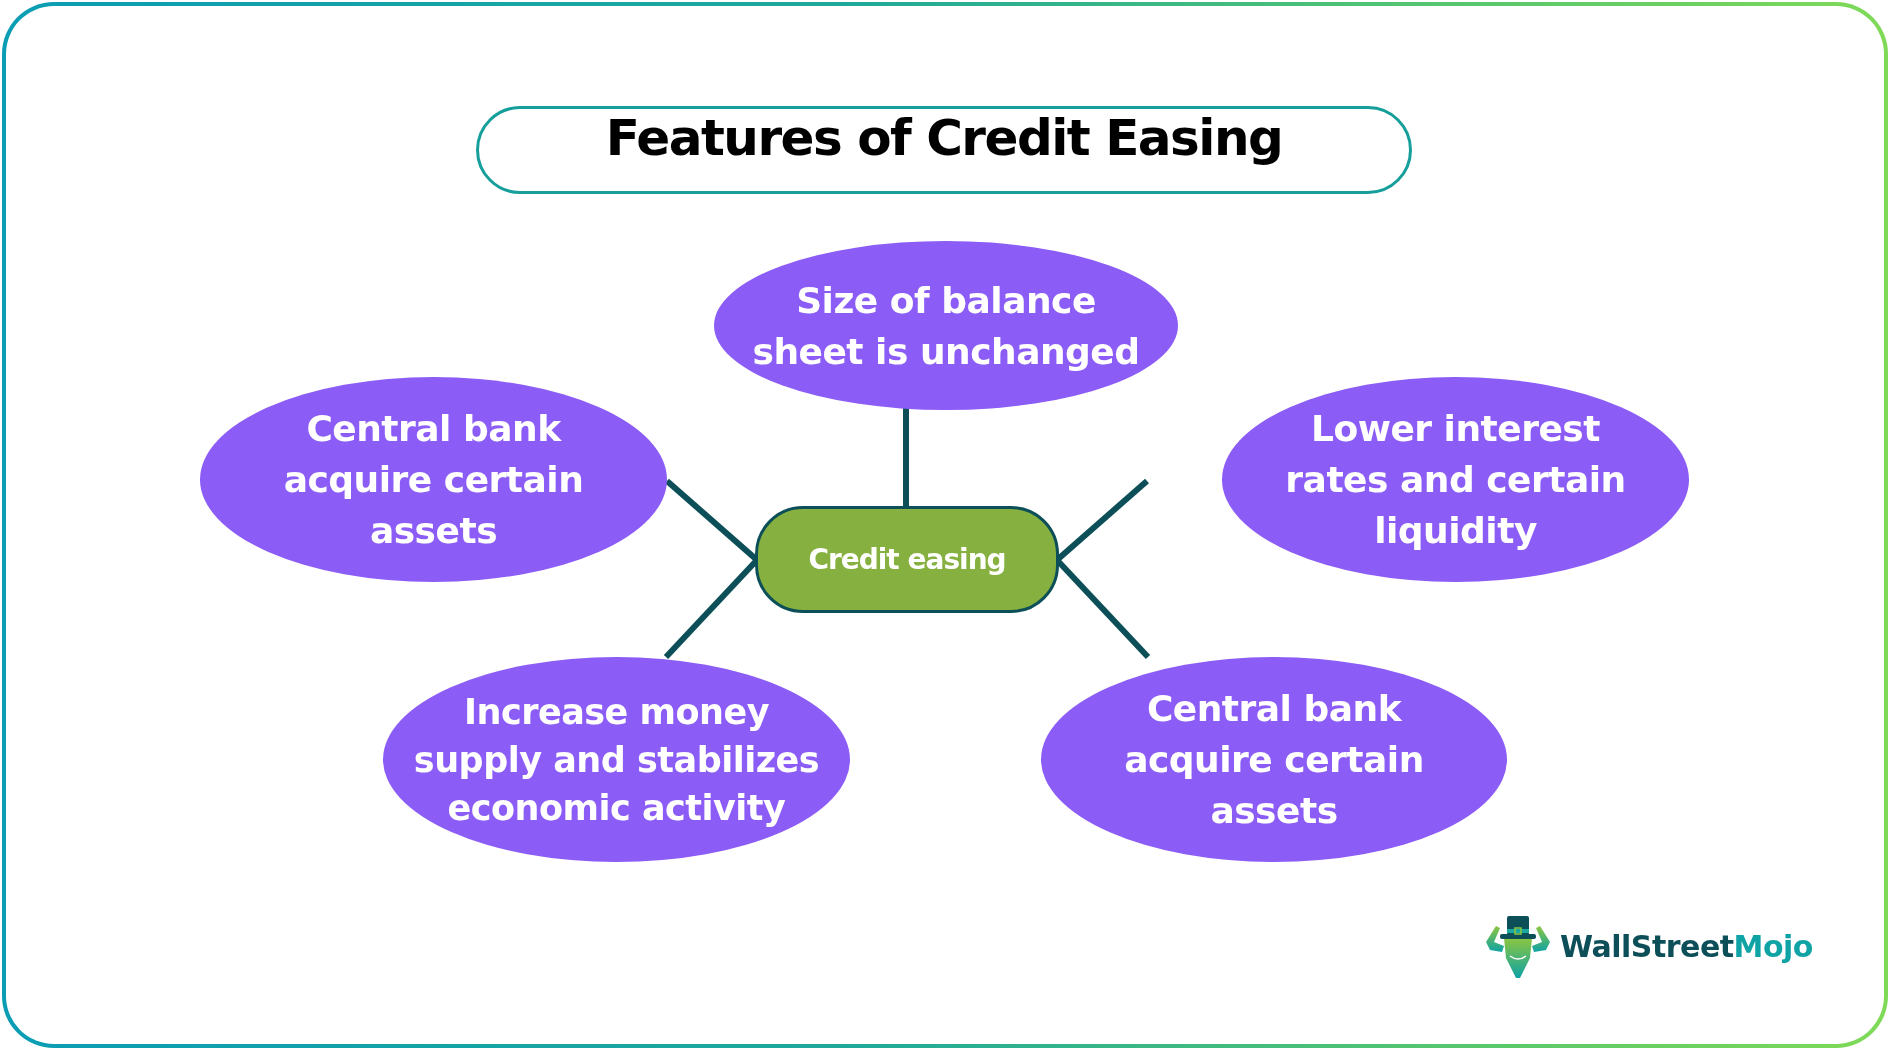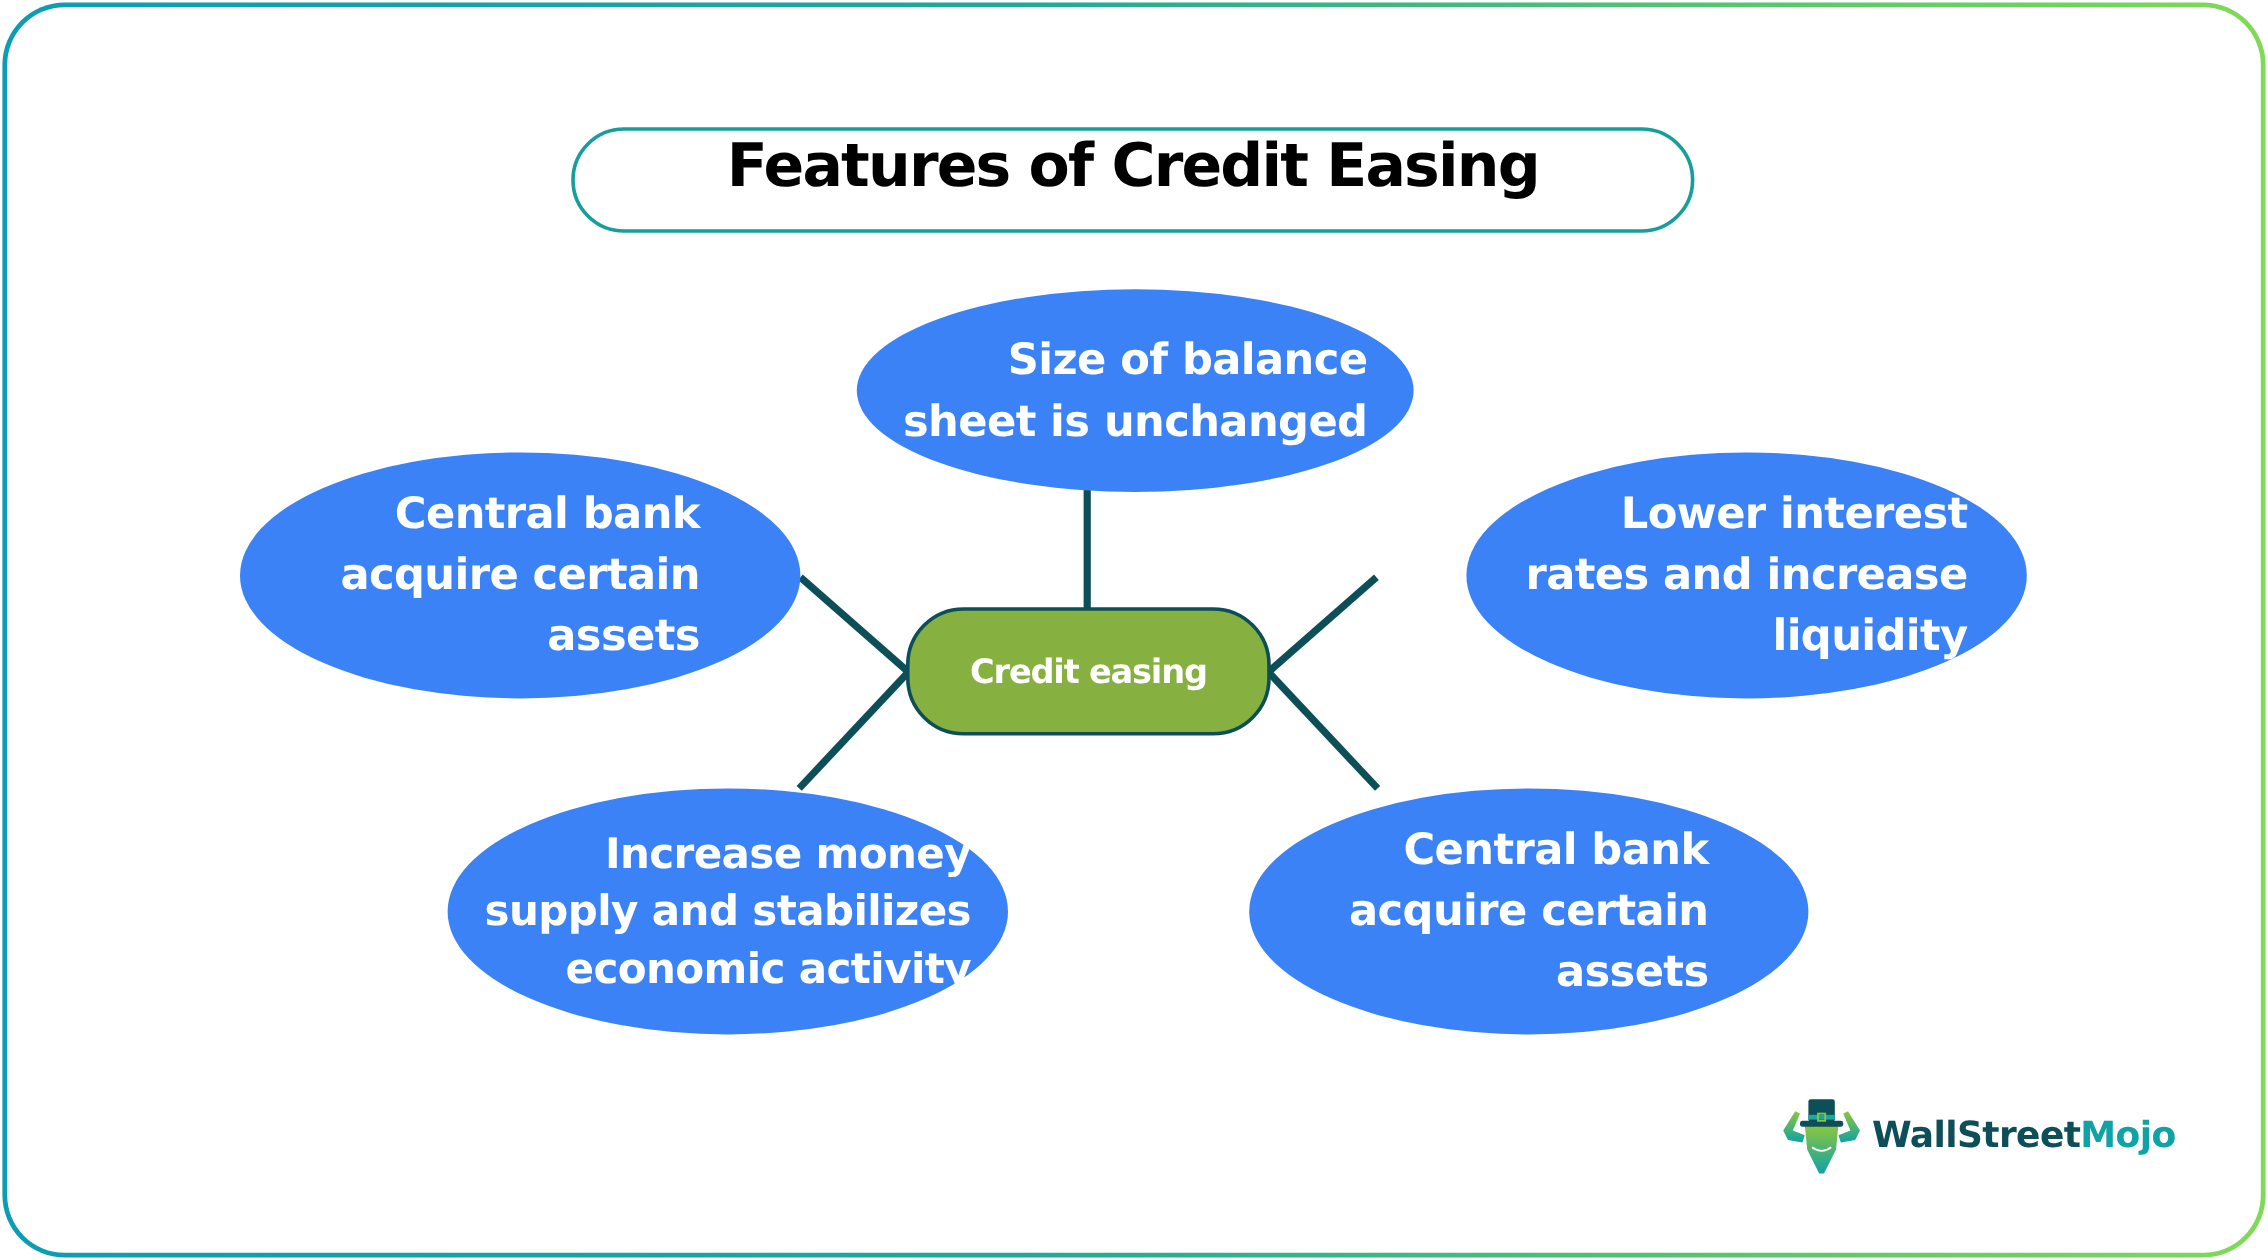--- a/index.html
+++ b/index.html
@@ -18,22 +18,22 @@
     position: absolute; left: 476px; top: 106px; width: 936px; height: 88px;
     box-sizing: border-box; border: 3px solid #159e9a; border-radius: 44px;
     background: #ffffff; display: flex; align-items: flex-start; justify-content: center;
   }
   .title-text {
     font-family: "DejaVu Sans", sans-serif; font-weight: bold; font-size: 50px;
     color: #000000; letter-spacing: -1.5px;
   }
   svg.connectors { position: absolute; left: 0; top: 0; width: 1890px; height: 1050px; }
   .ellipse {
-    position: absolute; background: #3b82f6; border-radius: 50%;
-    display: flex; align-items: center; justify-content: center; text-align: right;
+    position: absolute; background: #8b5cf6; border-radius: 50%;
+    display: flex; align-items: center; justify-content: center; text-align: center;
     color: #ffffff; font-family: "DejaVu Sans", sans-serif; font-weight: bold;
     font-size: 36px; line-height: 51px; letter-spacing: -0.5px;
   }
   .ellipse span { display: block; white-space: pre-line; }
   .center-pill {
     position: absolute; left: 755px; top: 506px; width: 304px; height: 107px;
     box-sizing: border-box; background: #86b03f; border: 3px solid #0d4f58;
     border-radius: 48px; display: flex; align-items: center; justify-content: center;
     color: #ffffff; font-family: "DejaVu Sans", sans-serif; font-weight: bold; font-size: 28px;
     letter-spacing: -1px;
@@ -71,25 +71,25 @@
 </div>
 
 <div class="ellipse" style="left:200px; top:377px; width:467px; height:205px;">
   <span>Central bank
 acquire certain
 assets</span>
 </div>
 
 <div class="ellipse" style="left:1222px; top:377px; width:467px; height:205px;">
   <span>Lower interest
-rates and increase
+rates and certain
 liquidity</span>
 </div>
 
-<div class="ellipse" style="left:373px; top:657px; width:467px; height:205px; font-size:35px; line-height:48px;">
+<div class="ellipse" style="left:383px; top:657px; width:467px; height:205px; font-size:35px; line-height:48px;">
   <span>Increase money
 supply and stabilizes
 economic activity</span>
 </div>
 
 <div class="ellipse" style="left:1041px; top:657px; width:466px; height:205px;">
   <span>Central bank
 acquire certain
 assets</span>
 </div>

